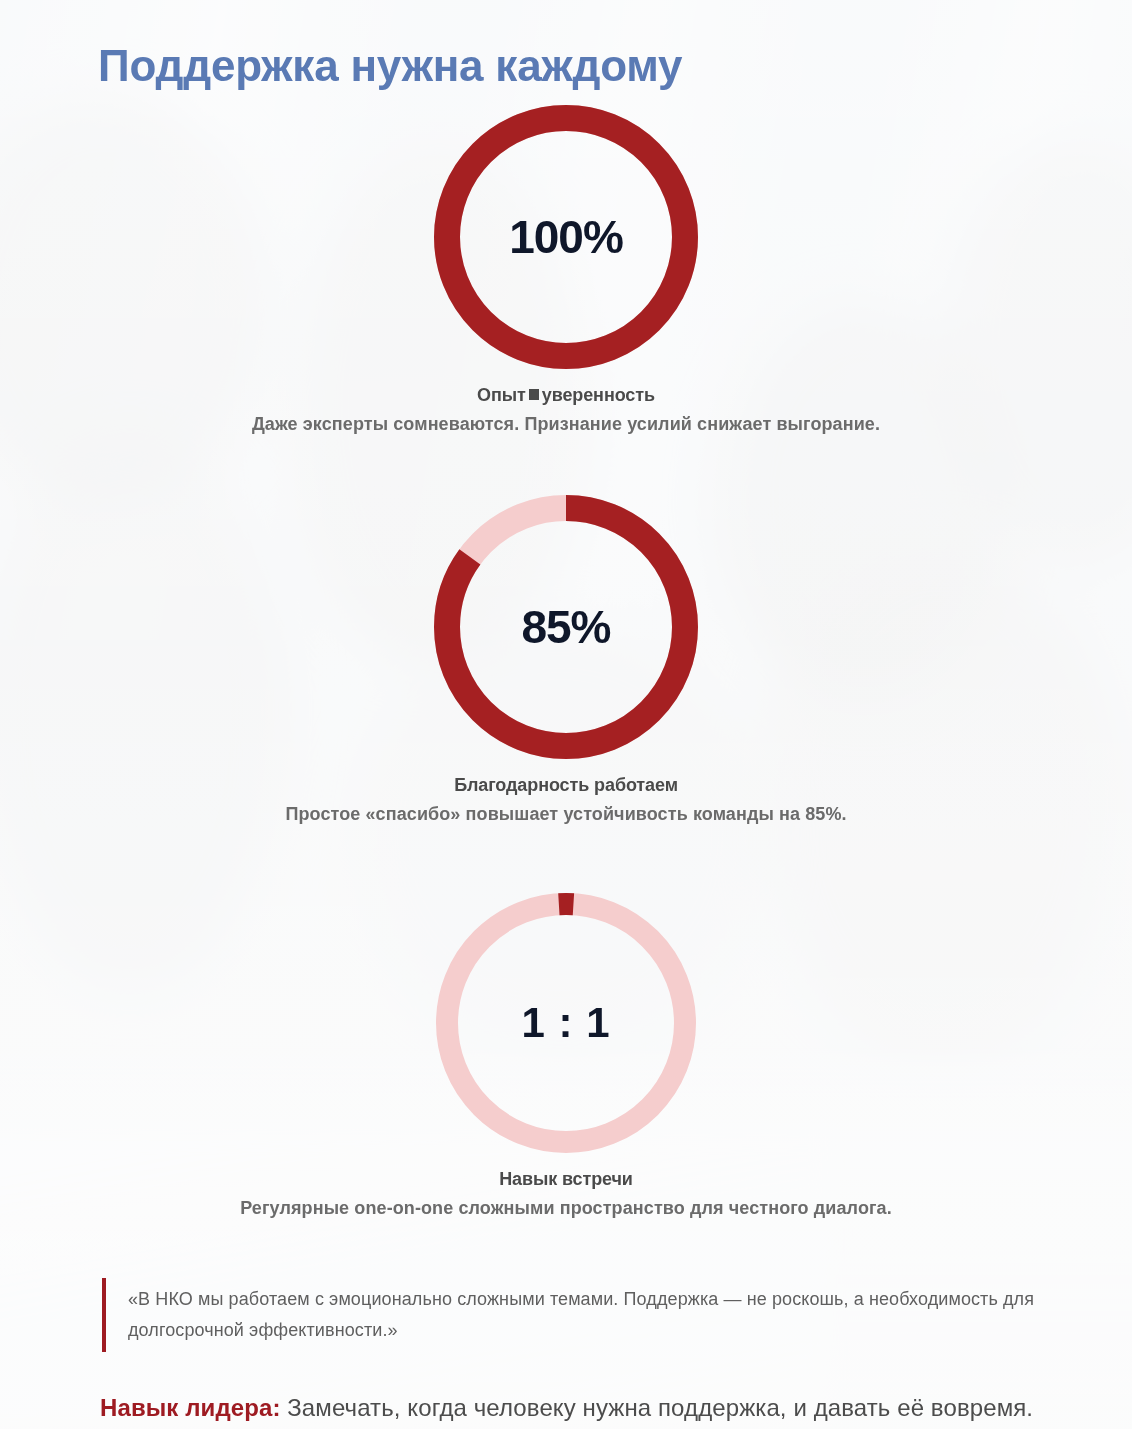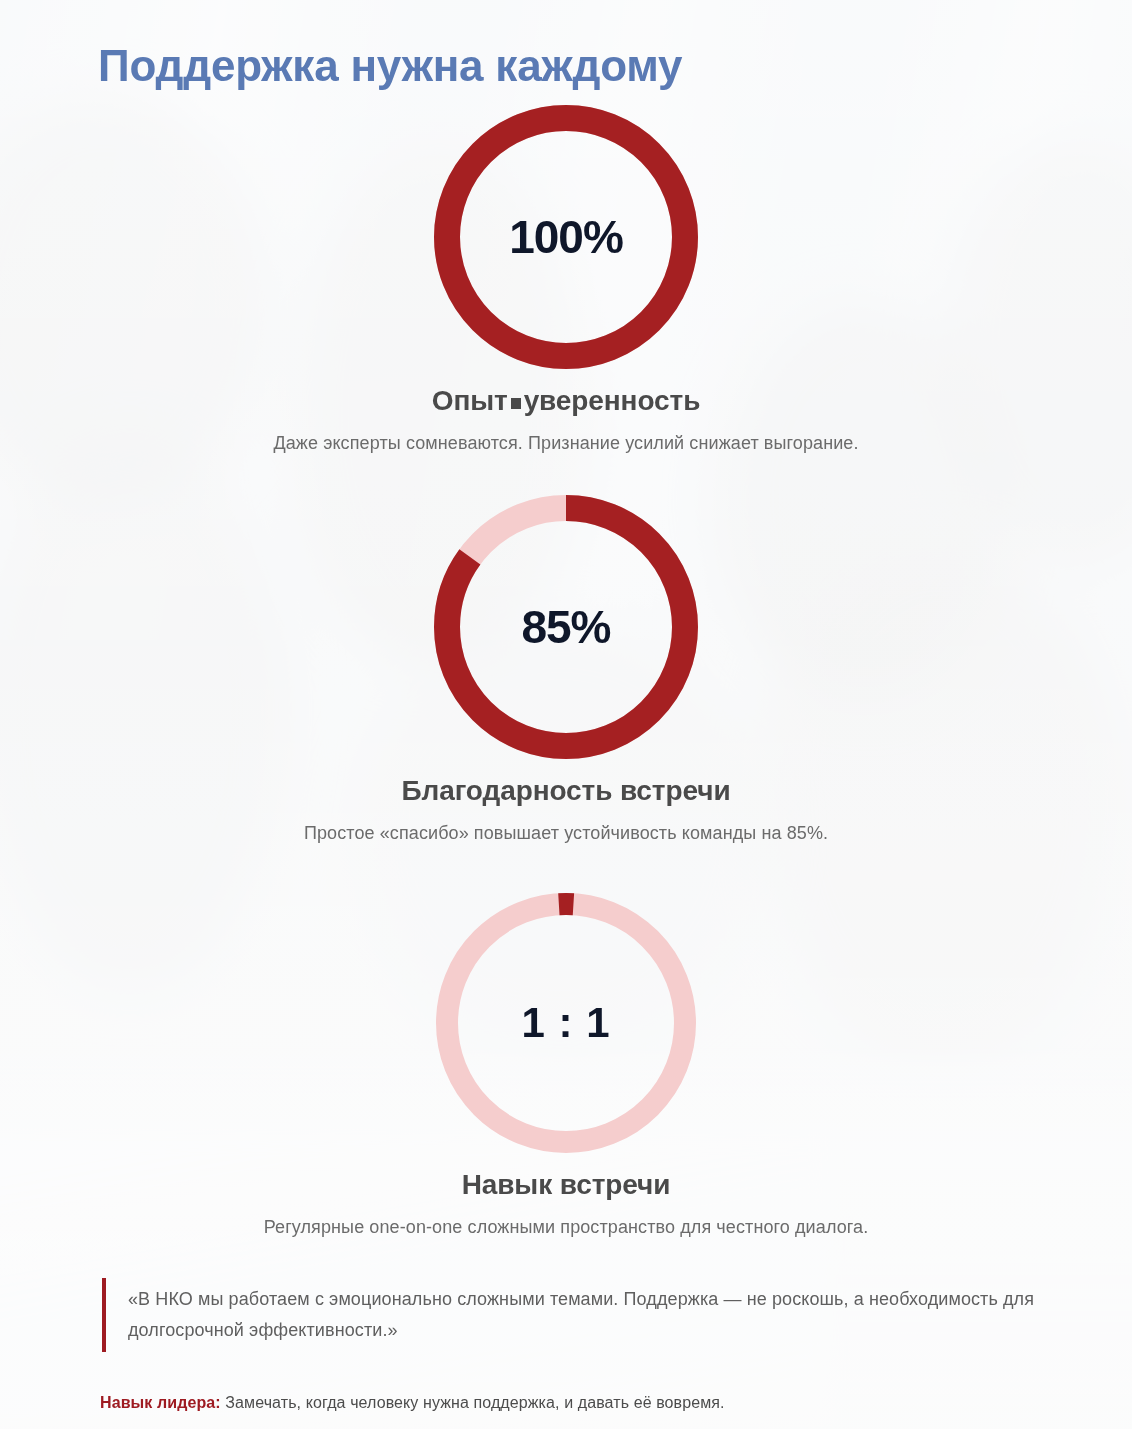--- a/index.html
+++ b/index.html
@@ -133,37 +133,37 @@
     letter-spacing: -1px;
     font-family: "Liberation Sans", sans-serif;
   }
   .ring-value.ratio {
     font-size: 42px;
     letter-spacing: 1px;
   }
 
   .metric-title {
     margin-top: 16px;
-    font-size: 28px;
+    font-size: 18px;
     font-weight: 700;
     color: #4a4a4a;
     letter-spacing: -0.1px;
   }
   .metric-title .neq {
     display: inline-block;
     width: 10px;
     height: 11px;
     background: #4a4a4a;
     vertical-align: 1px;
     margin: 0 3px;
   }
   .metric-desc {
-    margin-top: 16px;
+    margin-top: 8px;
     font-size: 18px;
-    font-weight: 400;
+    font-weight: 700;
     color: #6b6b6b;
     letter-spacing: 0.1px;
   }
 
   
   .quote {
     position: absolute;
     left: 102px;
     top: 1278px;
     width: 950px;
@@ -177,21 +177,21 @@
     color: #5f5f5f;
     letter-spacing: 0.1px;
   }
 
   
   .skill {
     position: absolute;
     left: 100px;
     top: 1394px;
     width: 960px;
-    font-size: 16px;
+    font-size: 24px;
     color: #4c4c4c;
     letter-spacing: 0.1px;
   }
   .skill-label {
     font-weight: 700;
     color: #9e1b22;
   }
 </style>
 </head>
 <body>
@@ -231,21 +231,21 @@
     </div>
 
     <div class="metric m2">
       <div class="ring-wrap big">
         <svg viewBox="0 0 264 264">
           <circle cx="132" cy="132" r="119" fill="none" stroke="#f5cdcd" stroke-width="26"></circle>
           <circle cx="132" cy="132" r="119" fill="none" stroke="#a52022" stroke-width="26" stroke-dasharray="635.5441938212151 112.15485773315561" stroke-dashoffset="0" transform="rotate(-90 132 132)"></circle>
         </svg>
         <div class="ring-value">85%</div>
       </div>
-      <div class="metric-title">Благодарность встречи</div>
+      <div class="metric-title">Благодарность работаем</div>
       <div class="metric-desc">Простое «спасибо» повышает устойчивость команды на 85%.</div>
     </div>
 
     <div class="metric m3">
       <div class="ring-wrap small">
         <svg viewBox="0 0 260 260">
           <circle cx="130" cy="130" r="119" fill="none" stroke="#f5cdcd" stroke-width="22"></circle>
           <circle cx="130" cy="130" r="119" fill="none" stroke="#a52022" stroke-width="22" stroke-dasharray="14.953981031087414 732.7450705232833" stroke-dashoffset="7.48" transform="rotate(-90 130 130)"></circle>
         </svg>
         <div class="ring-value ratio">1 : 1</div>

